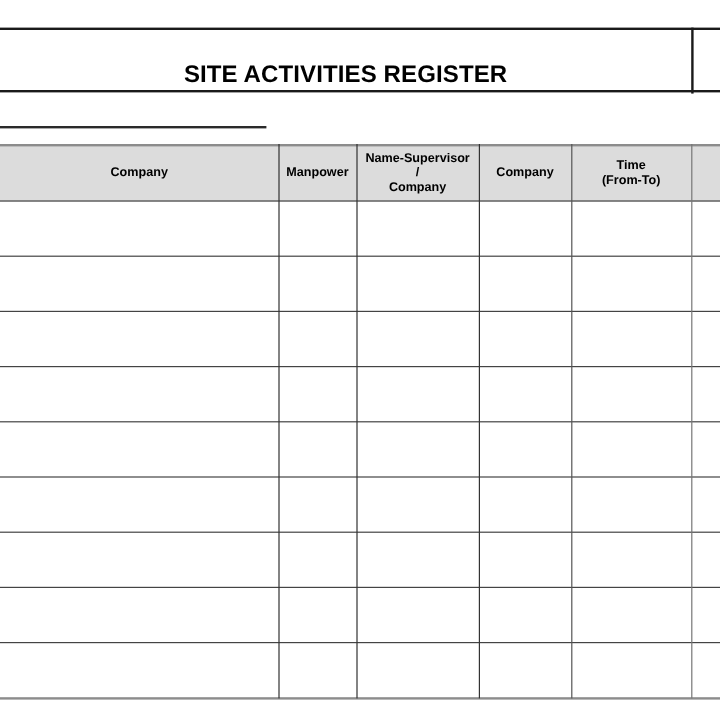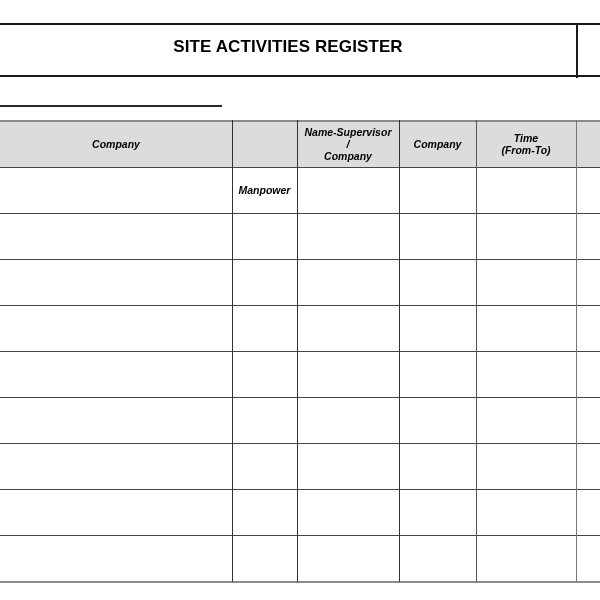--- a/index.html
+++ b/index.html
@@ -1,41 +1,41 @@
 <!DOCTYPE html>
 <html><head>
 <meta charset="utf-8">
 <style>
   html, body { margin:0; padding:0; background:#ffffff; }
   body { width:600px; height:600px; position:relative; overflow:hidden; font-family:"Liberation Sans", sans-serif; color:#000; }
   .title-box { position:absolute; left:-2px; top:23px; width:700px; height:54px; border-top:2px solid #1a1a1a; border-bottom:2px solid #1a1a1a; box-sizing:border-box; }
   .title-divider { position:absolute; left:576px; top:23px; width:2px; height:55px; background:#1a1a1a; }
-  .title-text { position:absolute; left:0; top:23px; width:576px; height:48px; display:flex; align-items:center; justify-content:center; font-weight:bold; font-size:17px; letter-spacing:0.1px; }
+  .title-text { position:absolute; left:0; top:38px; width:576px; height:48px; display:flex; align-items:center; justify-content:center; font-weight:bold; font-size:20px; letter-spacing:0.1px; }
   .sig-line { position:absolute; left:0; top:105px; width:222px; height:2px; background:#2a2a2a; }
   .grid { position:absolute; left:0; top:120px; width:700px; }
   .hdr { position:absolute; top:0; height:48px; background:#dcdcdc; border-top:2px solid #8c8c8c; box-sizing:border-box; }
-  .hdr-cell { position:absolute; top:0; height:48px; display:flex; align-items:center; justify-content:center; text-align:center; font-weight:bold; font-size:10.5px; line-height:12px;font-style:italic; }
+  .hdr-cell { position:absolute; top:0; height:48px; display:flex; align-items:center; justify-content:center; text-align:center; font-weight:bold; font-size:10.5px; line-height:12px; }
   .vline { position:absolute; width:1px; background:#333; }
   .hline { position:absolute; left:0; height:1px; background:#444; width:700px; }
   .row { position:absolute; left:0; width:700px; height:46px; }
 </style>
 </head>
 <body>
 
 <div class="title-box"></div>
 <div class="title-divider"></div>
 <div class="title-text">SITE ACTIVITIES REGISTER</div>
 
 <div class="sig-line"></div>
 
 <div class="grid">
   <div class="hdr" style="left:0;width:700px;"></div>
 
   <div class="hdr-cell" style="left:0;width:232px;">Company</div>
-  <div class="hdr-cell" style="left:232px;width:65px;margin-top:46px;">Manpower</div>
+  <div class="hdr-cell" style="left:232px;width:65px;">Manpower</div>
   <div class="hdr-cell" style="left:297px;width:102px;">
     <div>
       <div>Name-Supervisor</div>
       <div>/</div>
       <div>Company</div>
     </div>
   </div>
   <div class="hdr-cell" style="left:399px;width:77px;">Company</div>
   <div class="hdr-cell" style="left:476px;width:100px;">
     <div>

